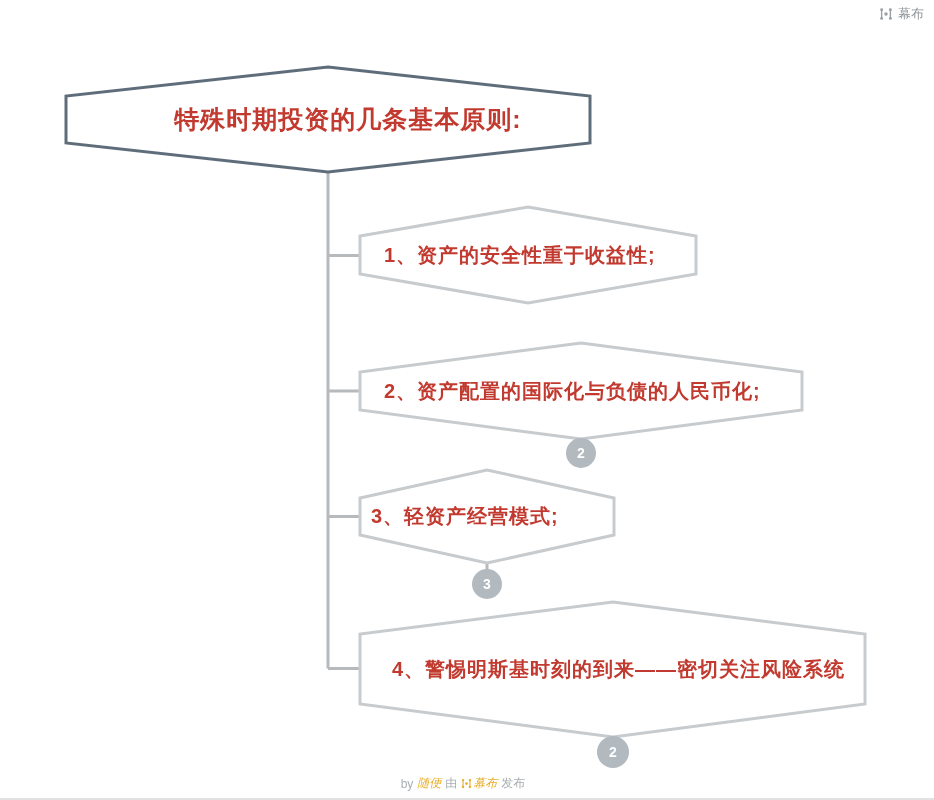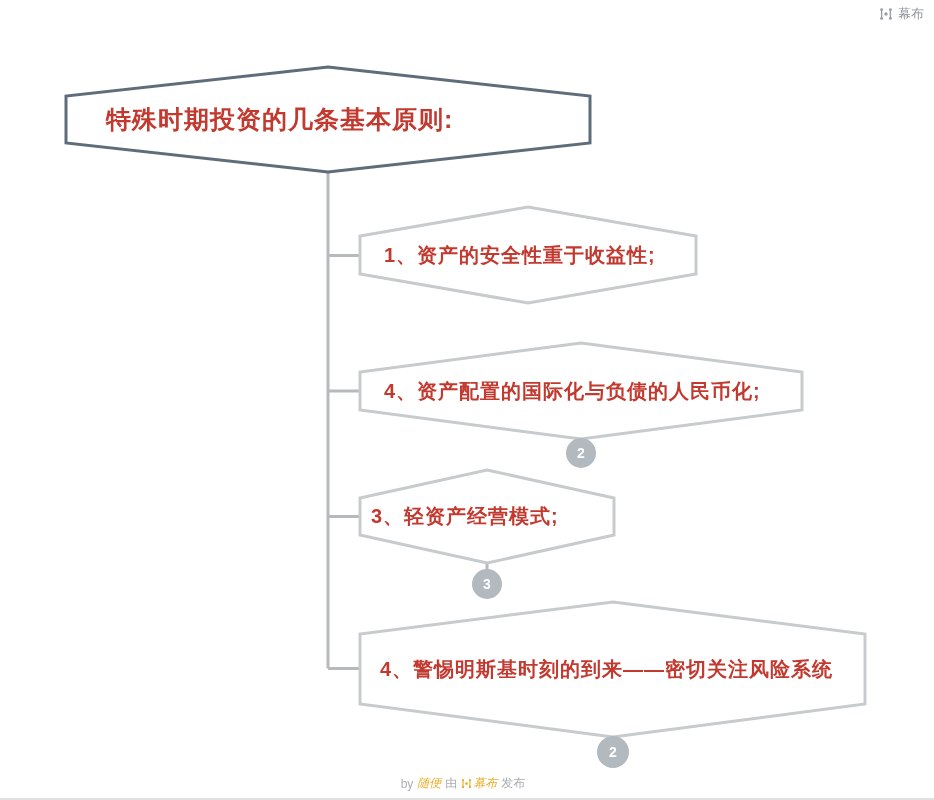--- a/index.html
+++ b/index.html
@@ -20,21 +20,21 @@
     position: absolute;
     z-index: 3;
     display: flex;
     flex-direction: column;
     justify-content: center;
     color: #c23a2f;
     font-weight: bold;
     letter-spacing: 1px;
     cursor: default;
   }
-  .root-label { font-size: 25px; }
+  .root-label { font-size: 25px; text-align: center; }
   .child-label { font-size: 20px; }
   .badge {
     position: absolute;
     z-index: 4;
     background: #b2b9bf;
     border-radius: 50%;
     color: #ffffff;
     font-size: 14px;
     font-weight: bold;
     display: flex;
@@ -97,28 +97,28 @@
 
 <div class="node-label root-label" style="left:66px; top:67px; width:524px; height:105px; padding-left:40px;">
   <span>特殊时期投资的几条基本原则:</span>
 </div>
 
 <div class="node-label child-label" style="left:360px; top:207px; width:296px; height:96px; padding-left:24px;">
   <span>1、资产的安全性重于收益性;</span>
 </div>
 
 <div class="node-label child-label" style="left:360px; top:343px; width:442px; height:96px; padding-left:24px;">
-  <span>4、资产配置的国际化与负债的人民币化;</span>
+  <span>2、资产配置的国际化与负债的人民币化;</span>
 </div>
 
 <div class="node-label child-label" style="left:360px; top:470px; width:254px; height:93px; padding-left:11px;">
   <span>3、轻资产经营模式;</span>
 </div>
 
-<div class="node-label child-label" style="left:360px; top:602px; width:506px; height:135px; padding-left:20px; line-height:35px;">
+<div class="node-label child-label" style="left:360px; top:602px; width:506px; height:135px; padding-left:32px; line-height:35px;">
   <span>4、警惕明斯基时刻的到来——密切关注风险系统</span>
 </div>
 
 <div class="badge" style="left:566px; top:438px; width:30px; height:30px;">2</div>
 <div class="badge" style="left:472px; top:569px; width:30px; height:30px;">3</div>
 <div class="badge" style="left:597px; top:736px; width:32px; height:32px;">2</div>
 
 <div class="brand-header">
   <svg width="14" height="14" viewBox="0 0 16 16">
     <g fill="#9aa0a5">

